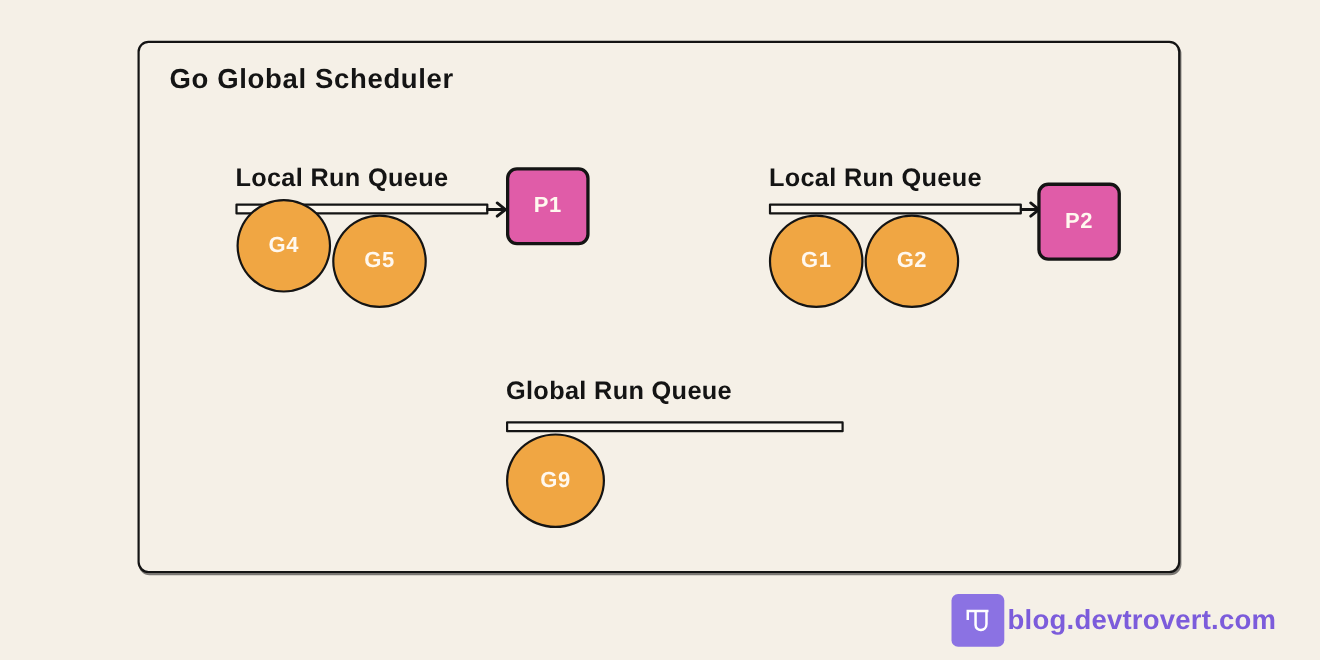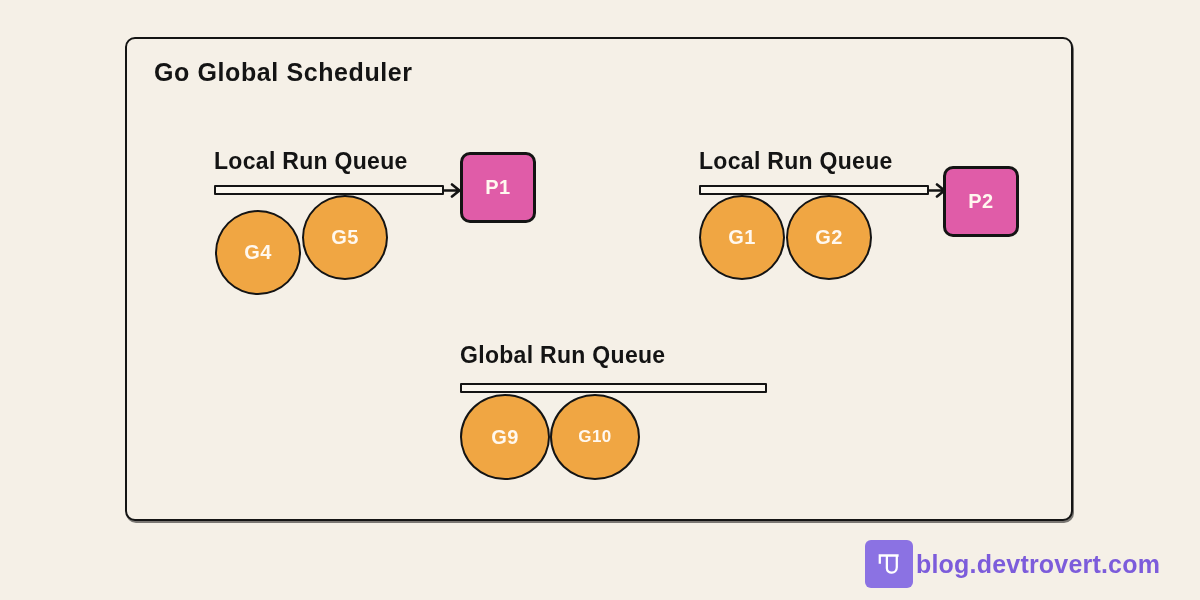--- a/index.html
+++ b/index.html
@@ -95,36 +95,35 @@
   <div class="panel">
 
     <div class="panel-title">Go Global Scheduler</div>
 
     <div class="queue-label" style="left:87px;top:109px">Local Run Queue</div>
     <div class="queue-bar" style="left:87px;top:146px;width:230px"></div>
     <svg class="arrow" style="left:315px;top:143px" width="21" height="17" viewBox="0 0 21 17">
       <path d="M1 8.5 H16 M10 2.5 L17.5 8.5 L10 14.5" fill="none" stroke="#141414" stroke-width="2.6" stroke-linecap="round" stroke-linejoin="round"></path>
     </svg>
     <div class="processor" style="left:333px;top:113px">P1</div>
-    <div class="goroutine size-lg" style="left:88px;top:171px">G4</div>
+    <div class="goroutine size-lg" style="left:88px;top:142px">G4</div>
     <div class="goroutine size-lg" style="left:175px;top:156px">G5</div>
 
     <div class="queue-label" style="left:572px;top:109px">Local Run Queue</div>
     <div class="queue-bar" style="left:572px;top:146px;width:230px"></div>
     <svg class="arrow" style="left:800px;top:143px" width="21" height="17" viewBox="0 0 21 17">
       <path d="M1 8.5 H16 M10 2.5 L17.5 8.5 L10 14.5" fill="none" stroke="#141414" stroke-width="2.6" stroke-linecap="round" stroke-linejoin="round"></path>
     </svg>
     <div class="processor" style="left:816px;top:127px">P2</div>
     <div class="goroutine size-lg" style="left:572px;top:156px">G1</div>
     <div class="goroutine size-lg" style="left:659px;top:156px">G2</div>
 
     <div class="queue-label" style="left:333px;top:303px">Global Run Queue</div>
     <div class="queue-bar" style="left:333px;top:344px;width:307px"></div>
     <div class="goroutine size-gl" style="left:333px;top:355px">G9</div>
-    <div class="goroutine size-gl small-text" style="left:423px;top:355px">G10</div>
 
   </div>
 
   <div class="footer">
     <div class="logo">
       <svg width="34" height="34" viewBox="0 0 48 48">
         <path d="M11 12 H36 M11 12 V22 M21 12 V30 C21 38.5 35 38.5 35 28.5 V14" fill="none" stroke="#FFFFFF" stroke-width="3.2" stroke-linecap="square" stroke-linejoin="miter"></path>
       </svg>
     </div>
     <div class="site-url">blog.devtrovert.com</div>

